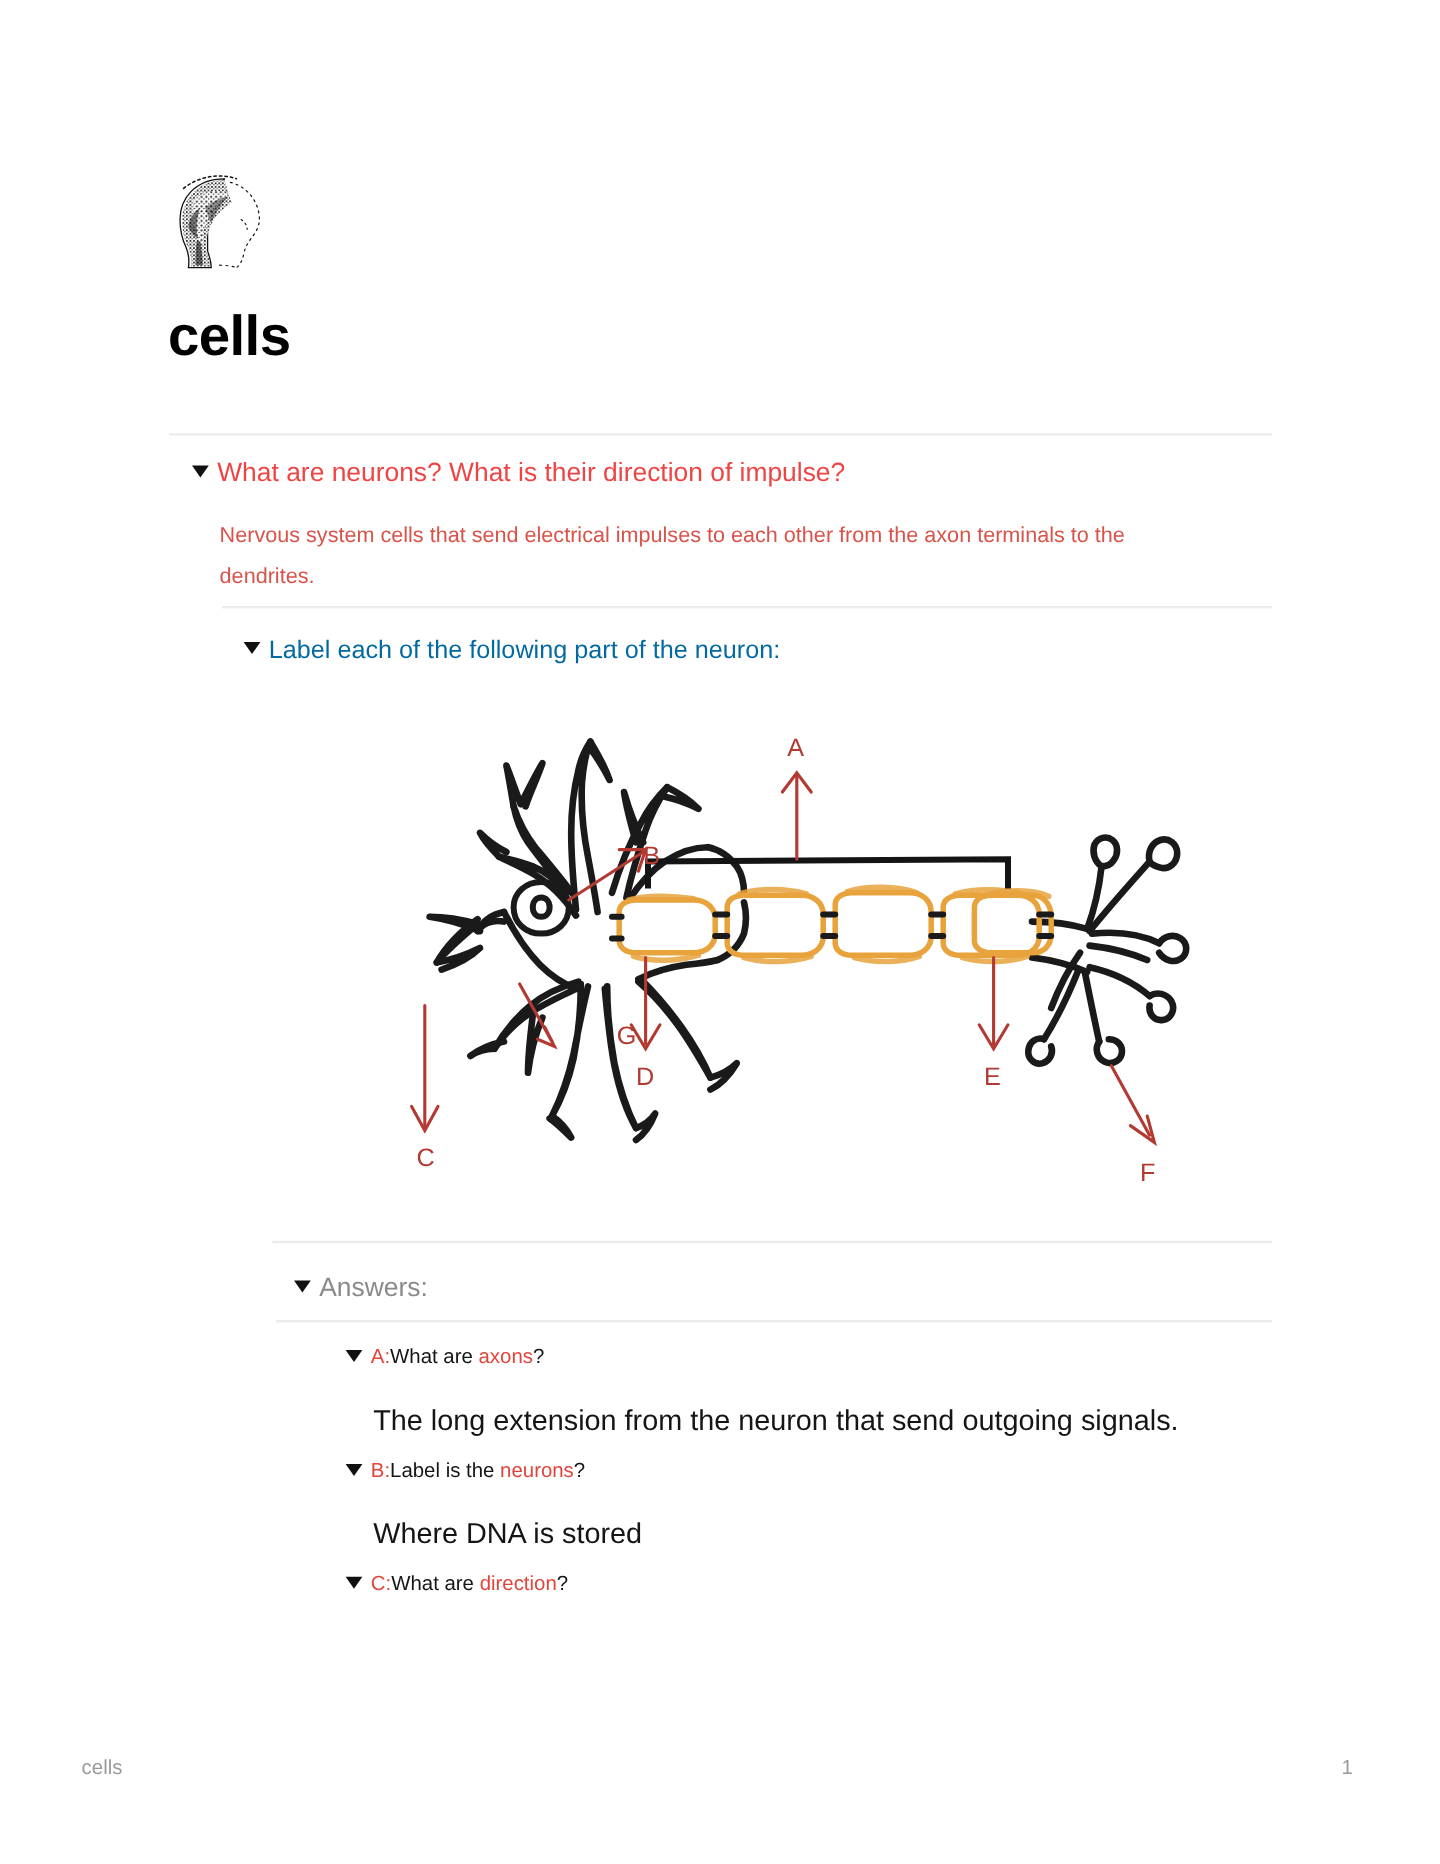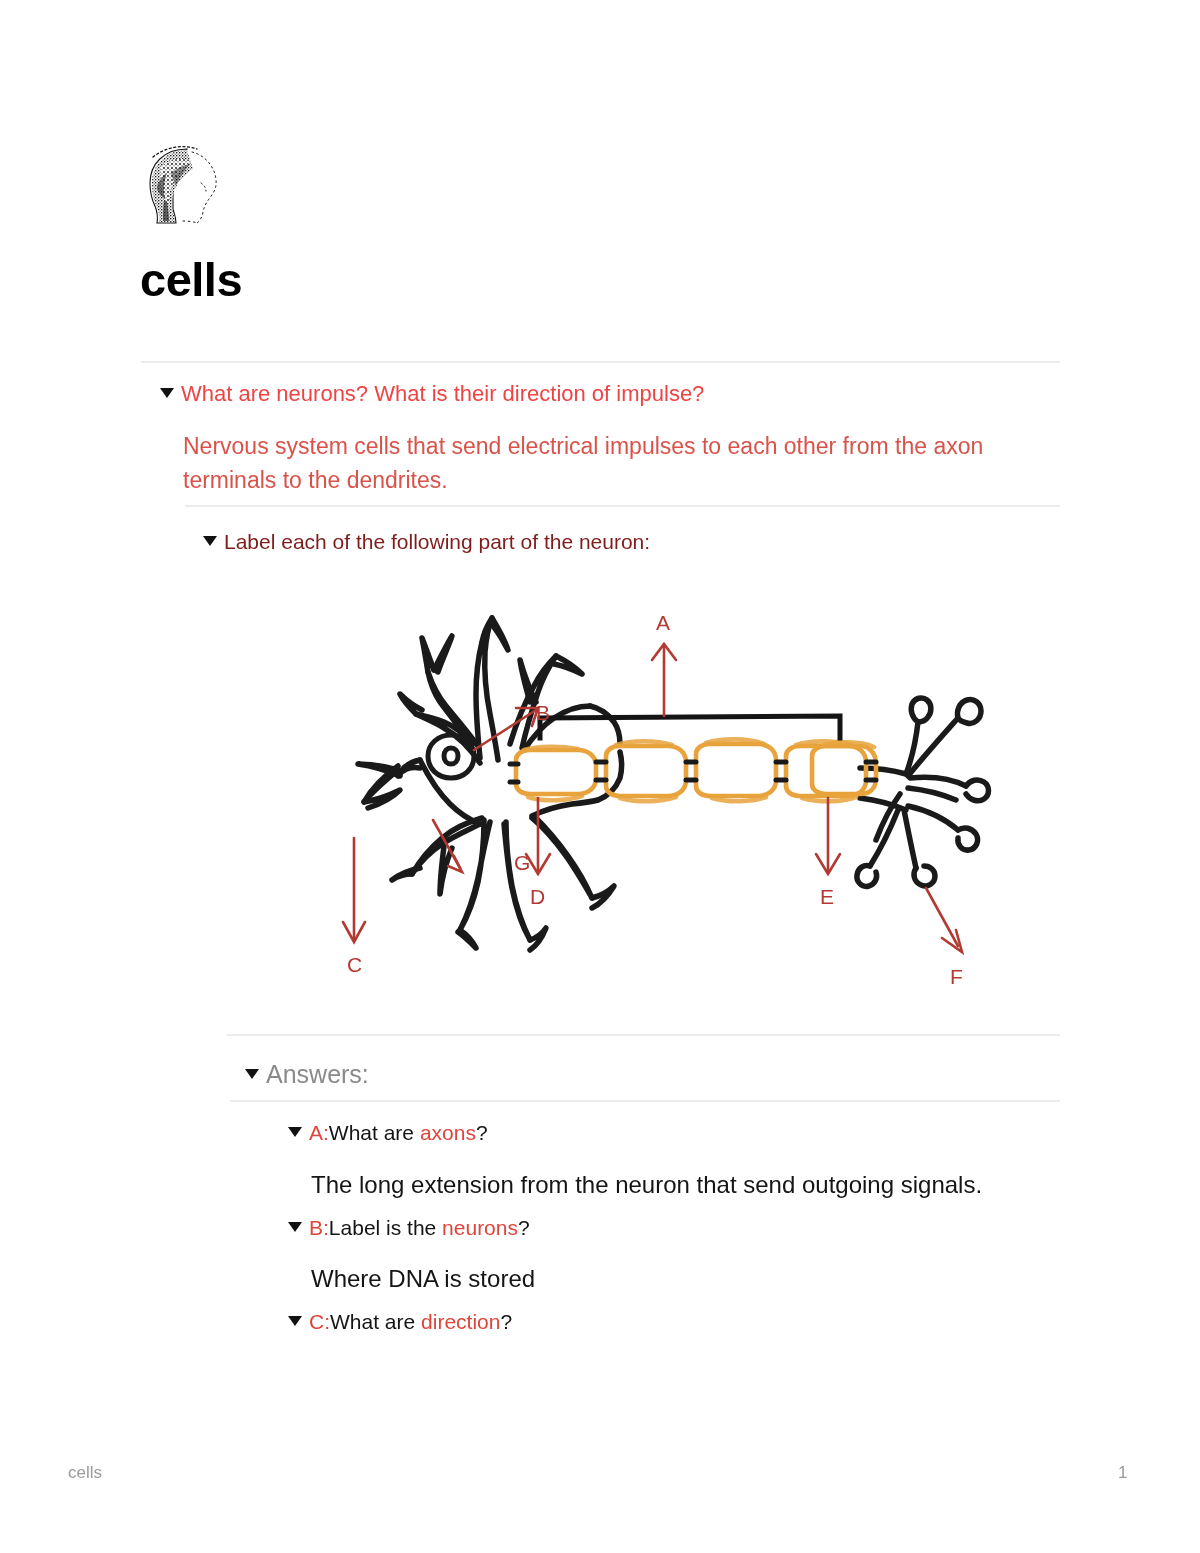--- a/index.html
+++ b/index.html
@@ -73,41 +73,41 @@
 
   .q1 {
     left: 160px; top: 381px;
     font-size: 22px;
     color: #ef4444;
   }
   .a1 {
     position: absolute;
     left: 183px; top: 429px;
     width: 830px;
-    font-size: 23px;
+    font-size: 18px;
     line-height: 34px;
     color: #d9534a;
   }
   .q2 {
     left: 203px; top: 530px;
     font-size: 21px;
-    color: #7f1d1d;
+    color: #0369a1;
   }
   .q2 .tri { border-top-color: #111111; }
 
   .answers-head {
     left: 245px; top: 1060px;
-    font-size: 25px;
+    font-size: 22px;
     color: #8a8a8a;
   }
 
   .ans-q {
     position: absolute;
     white-space: nowrap;
-    font-size: 21px;
+    font-size: 17px;
     color: #151515;
   }
   .ans-q .lbl { color: #e0453c; }
   .ans-q .term { color: #e0453c; }
 
   .ans-a {
     position: absolute;
     white-space: nowrap;
     font-size: 24px;
     color: #151515;

